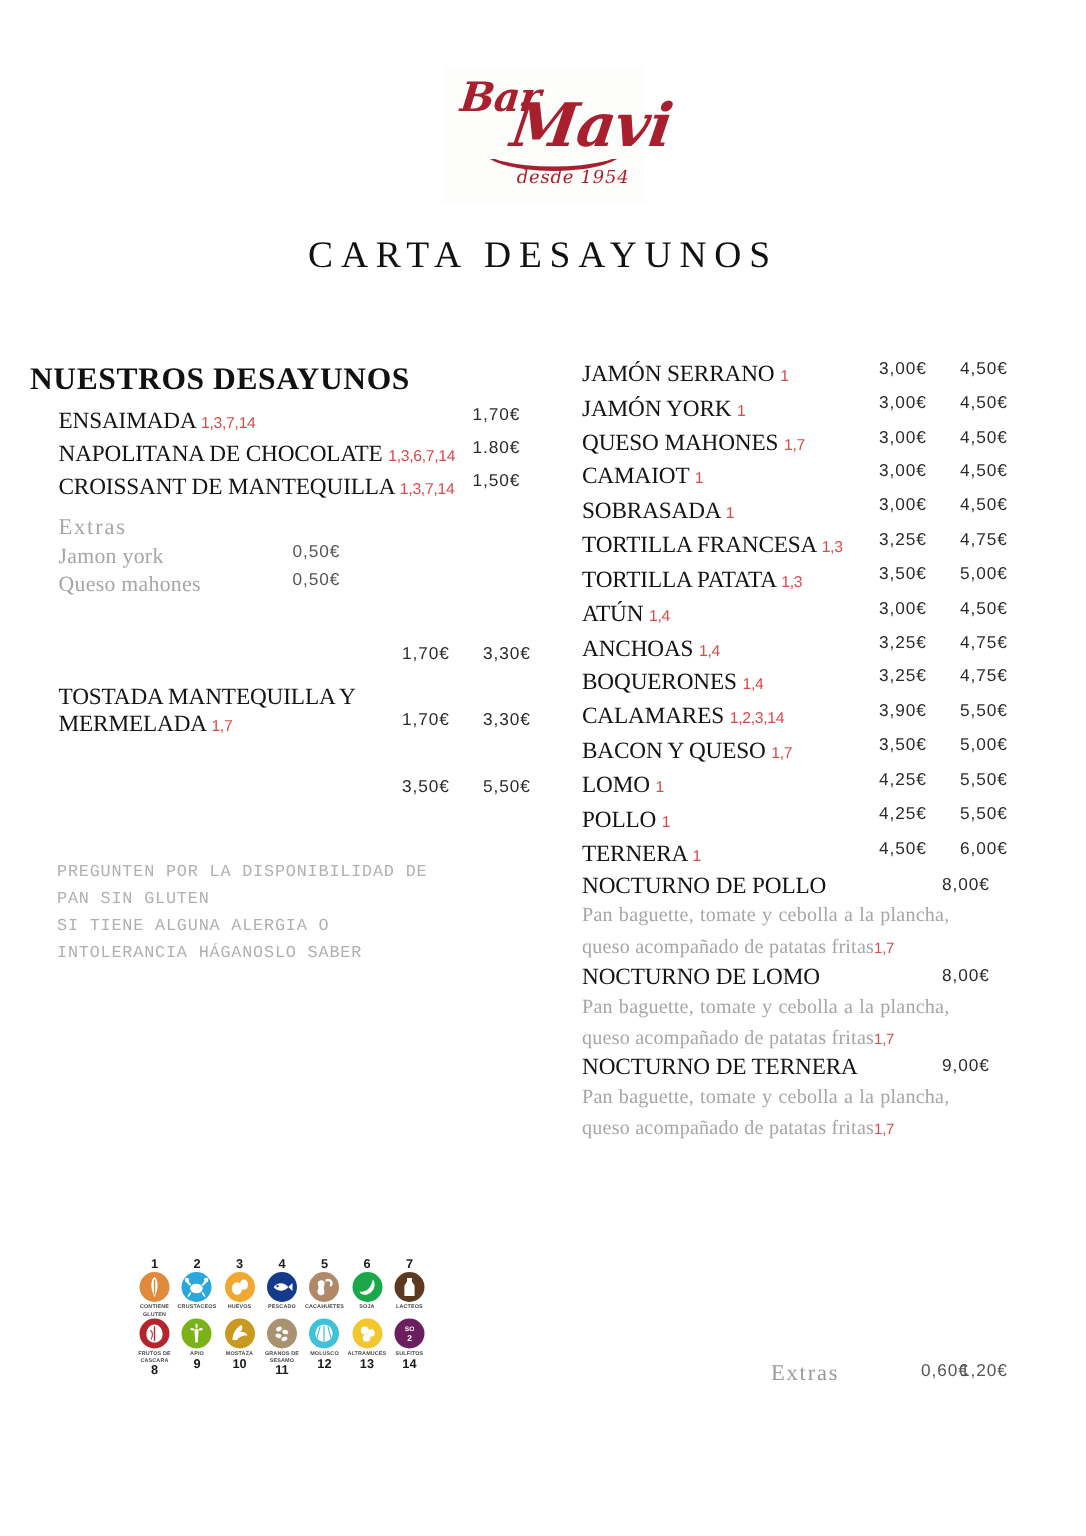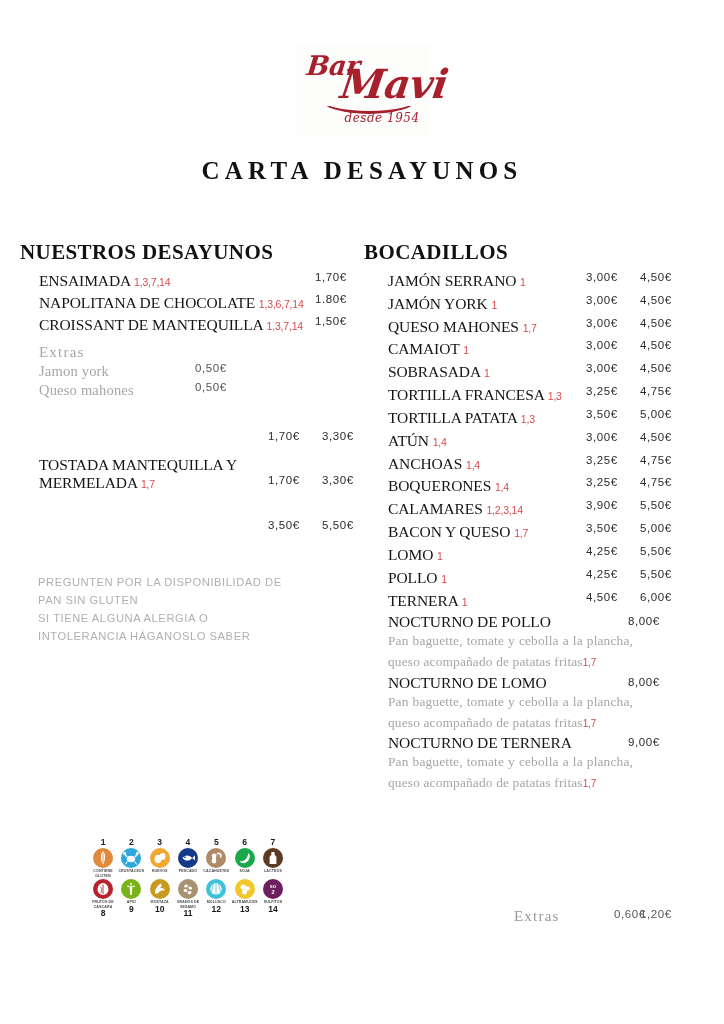--- a/index.html
+++ b/index.html
@@ -76,21 +76,21 @@
     font-weight: 400;
   }
 
   
   #page-title {
     position: absolute;
     left: 0; right: 0;
     top: 157px;
     text-align: center;
     font-family: "Liberation Serif", serif;
-    font-weight: 700;
+    font-weight: 400;
     font-size: 25px;
     letter-spacing: 5.2px;
     color: #111;
   }
 
   
   .column { position: absolute; top: 240px; }
   #col-left  { left: 20px;  width: 340px; }
   #col-right { left: 364px; width: 340px; }
 
@@ -157,21 +157,21 @@
 
   .spacer-8  { height: 8px; }
   .spacer-12 { height: 12px; }
 
   
   #gluten-note {
     position: absolute;
     left: 38px;
     top: 573px;
     width: 250px;
-    font-family: Liberation Sans, sans-serif;
+    font-family: Liberation Mono, monospace;
     font-size: 11.2px;
     line-height: 1.62;
     letter-spacing: 0.55px;
     color: #b0b0b0;
   }
 
   
   #col-right .row { padding-left: 24px; margin-bottom: 3px; }
   #col-right .p1 { left: 222px; }
   #col-right .p2 { left: 276px; }
@@ -306,21 +306,20 @@
   <div class="row" style="margin-bottom:10px;min-height:34px">
     <span class="price p2" style="top:18px">3,50€</span>
     <span class="price p3" style="top:18px">5,50€</span>
   </div>
     </div>
 </div>
 
 <div id="gluten-note">PREGUNTEN POR LA DISPONIBILIDAD DE PAN SIN GLUTEN<br>SI TIENE ALGUNA ALERGIA O INTOLERANCIA HÁGANOSLO SABER</div>
 
 <div class="column" id="col-right">
-  <div class="section-head">BOCADILLOS</div>
   <div id="right-items">
   <div class="row">
     <span class="name">JAMÓN SERRANO <span class="allg">1</span></span>
     <span class="price p1">3,00€</span>
     <span class="price p2">4,50€</span>
   </div>
   <div class="row">
     <span class="name">JAMÓN YORK <span class="allg">1</span></span>
     <span class="price p1">3,00€</span>
     <span class="price p2">4,50€</span>

